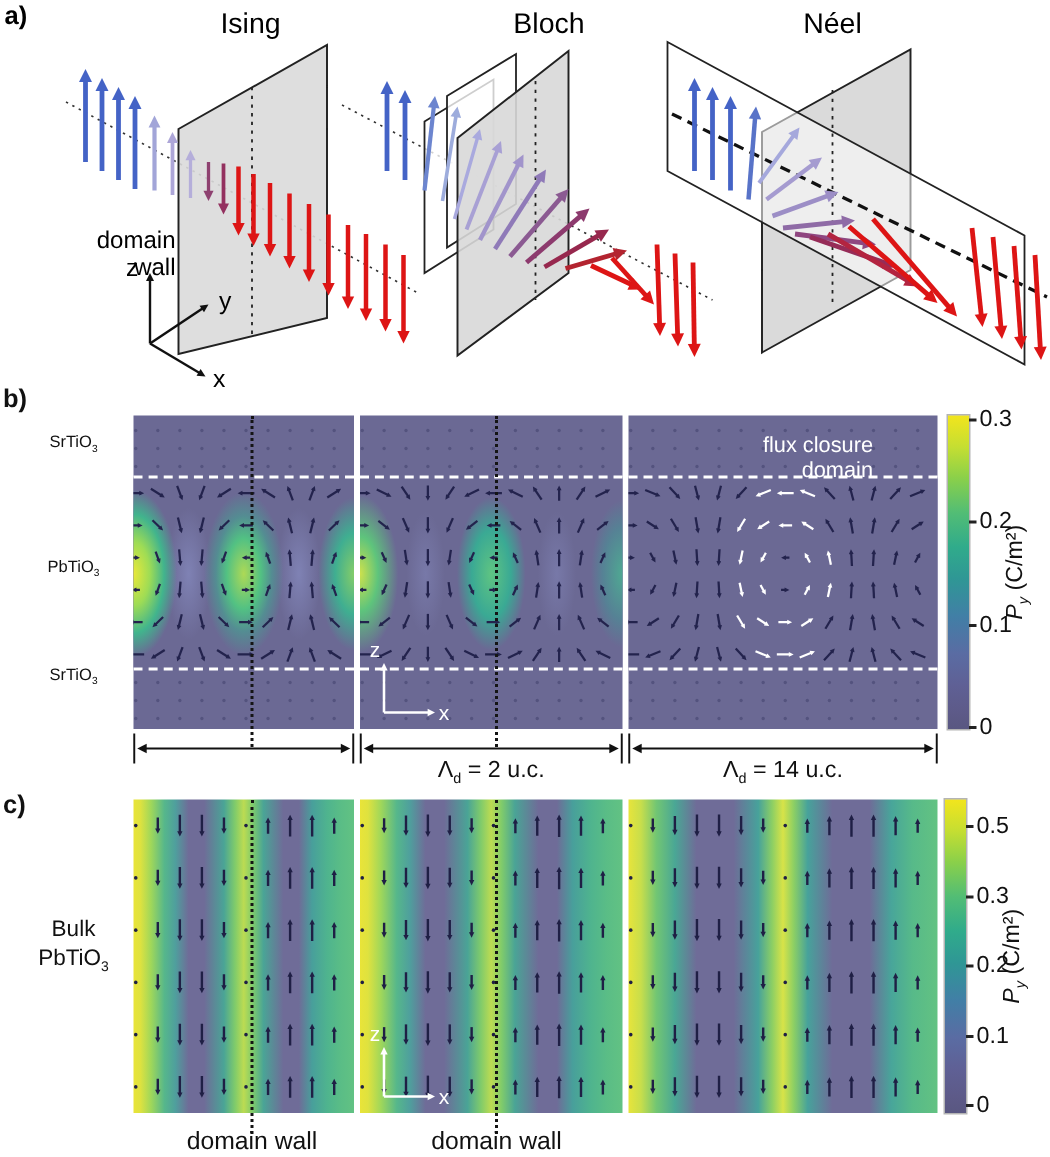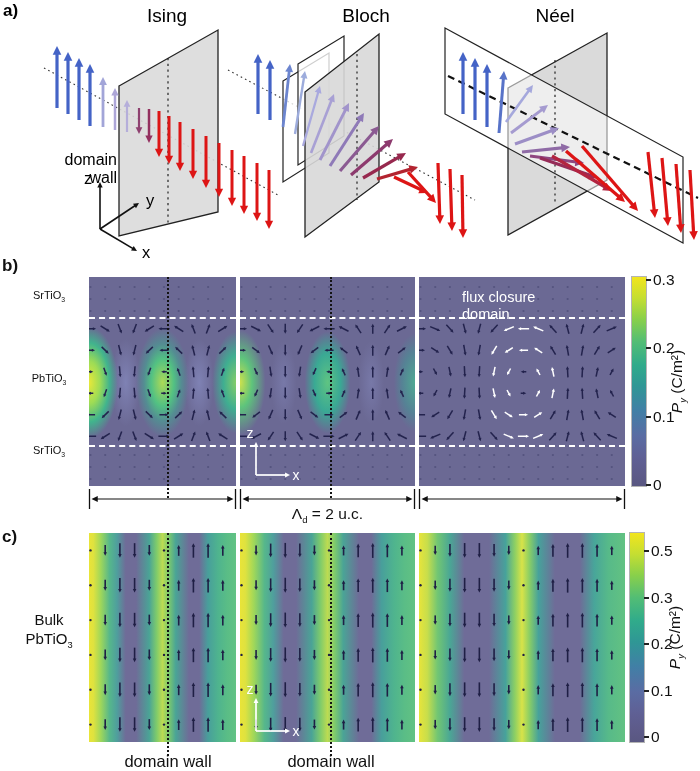--- a/index.html
+++ b/index.html
@@ -30,21 +30,21 @@
   .iface{position:absolute;left:0;width:100%;height:0;border-top:2px dashed #fff;}
   .cpan1,.cpan2{background:linear-gradient(90deg,#e9e438 0%,#dfe23f 3%,#9fd75a 8%,#56b78b 14%,#4f9f9d 19%,#6f6c98 25%,#6f6c98 32%,#4aa496 41%,#7fcb6b 46%,#bcdb52 50%,#7fcb6b 54%,#4aa496 59%,#6f6c98 68%,#6f6c98 75%,#489f9b 81%,#4fb48e 88%,#5abd86 94%,#62c283 100%);}
   .cpan3{background:linear-gradient(90deg,#e7e43b 0%,#c8de4b 4%,#72c673 9%,#4aa795 15%,#6f6c98 22%,#6f6c98 34%,#47a29b 42%,#8ccf64 46.5%,#d8e348 50%,#8ccf64 53.5%,#47a29b 58%,#6f6c98 66%,#6f6c98 78%,#48a59a 85%,#57ba89 92%,#63c282 100%);}
   .dotv{position:absolute;width:0;border-left:2.2px dotted #141414;}
   .cbar{position:absolute;width:14px;height:209px;outline:1px solid rgba(40,40,40,.35);
     background:linear-gradient(180deg,#f2e51d 0%,#c5de32 10%,#8ad04a 20%,#52bd75 31%,#30ab8b 42%,#2f9795 52%,#417fa6 64%,#5a6ca3 76%,#5f6095 86%,#5d5a88 95%,#595781 100%);}
   .tick{position:absolute;width:5px;height:2px;background:#222;}
   .ticklab{position:absolute;font-size:15.5px;transform:translateY(-50%);}
   .vlabel{position:absolute;width:209px;height:22px;text-align:center;font-size:15.5px;
     transform:rotate(-90deg);transform-origin:0 0;white-space:nowrap;}
-  .fluxtxt{position:absolute;color:#fff;font-size:14.5px;text-align:left;line-height:17px;}
+  .fluxtxt{position:absolute;color:#fff;font-size:14.5px;text-align:right;line-height:17px;}
   .lamlab{position:absolute;top:505px;font-size:15.5px;text-align:center;}
   .dwlab{position:absolute;top:752px;font-size:16.5px;text-align:center;width:120px;transform:translateX(-50%);}
   .sidelab{font-size:15px;text-align:center;line-height:19px;}
 </style>
 </head>
 <body>
 
 <div id="fig">
 
   <svg class="abs" style="left:0;top:0" width="700" height="258">
@@ -903,20 +903,21 @@
       <line x1="247.5" y1="13" x2="407.5" y2="13" stroke="#111" stroke-width="1.2"></line>
       <polygon points="242.5,13 248.77236748267867,9.892363251241362 248.77236748267867,16.107636748758637" fill="#111"></polygon>
       <polygon points="412.5,13 406.2276325173213,16.107636748758637 406.2276325173213,9.892363251241362" fill="#111"></polygon>
       <line x1="419.5" y1="3" x2="419.5" y2="23" stroke="#111" stroke-width="1.3"></line>
       <line x1="624.5" y1="3" x2="624.5" y2="23" stroke="#111" stroke-width="1.3"></line>
       <line x1="426.5" y1="13" x2="617.5" y2="13" stroke="#111" stroke-width="1.2"></line>
       <polygon points="421.5,13 427.7723674826787,9.892363251241362 427.7723674826787,16.107636748758637" fill="#111"></polygon>
       <polygon points="622.5,13 616.2276325173214,16.107636748758637 616.2276325173214,9.892363251241362" fill="#111"></polygon>
     </svg>
   <div class="lamlab" style="left:240px;width:175px"><span>Λ</span><sub>d</sub><span> = 2 u.c.</span></div>
+  <div class="lamlab" style="left:419px;width:206px"><span>Λ</span><sub>d</sub><span> = 14 u.c.</span></div>
 
   <div class="abs plabel" style="left:2px;top:527px">c)</div>
   <div class="abs sidelab" style="left:14px;top:610px;width:70px">
     <div>Bulk</div>
     <div><span>PbTiO</span><sub>3</sub></div>
   </div>
 
   <div class="cheat cpan1" style="left:89px;width:147px">
     <svg id="cArr0" class="abs" style="left:0;top:0" width="147" height="209">
         <circle cx="1.5" cy="17.416666666666668" r="1.2" fill="#1f1f45"></circle>

